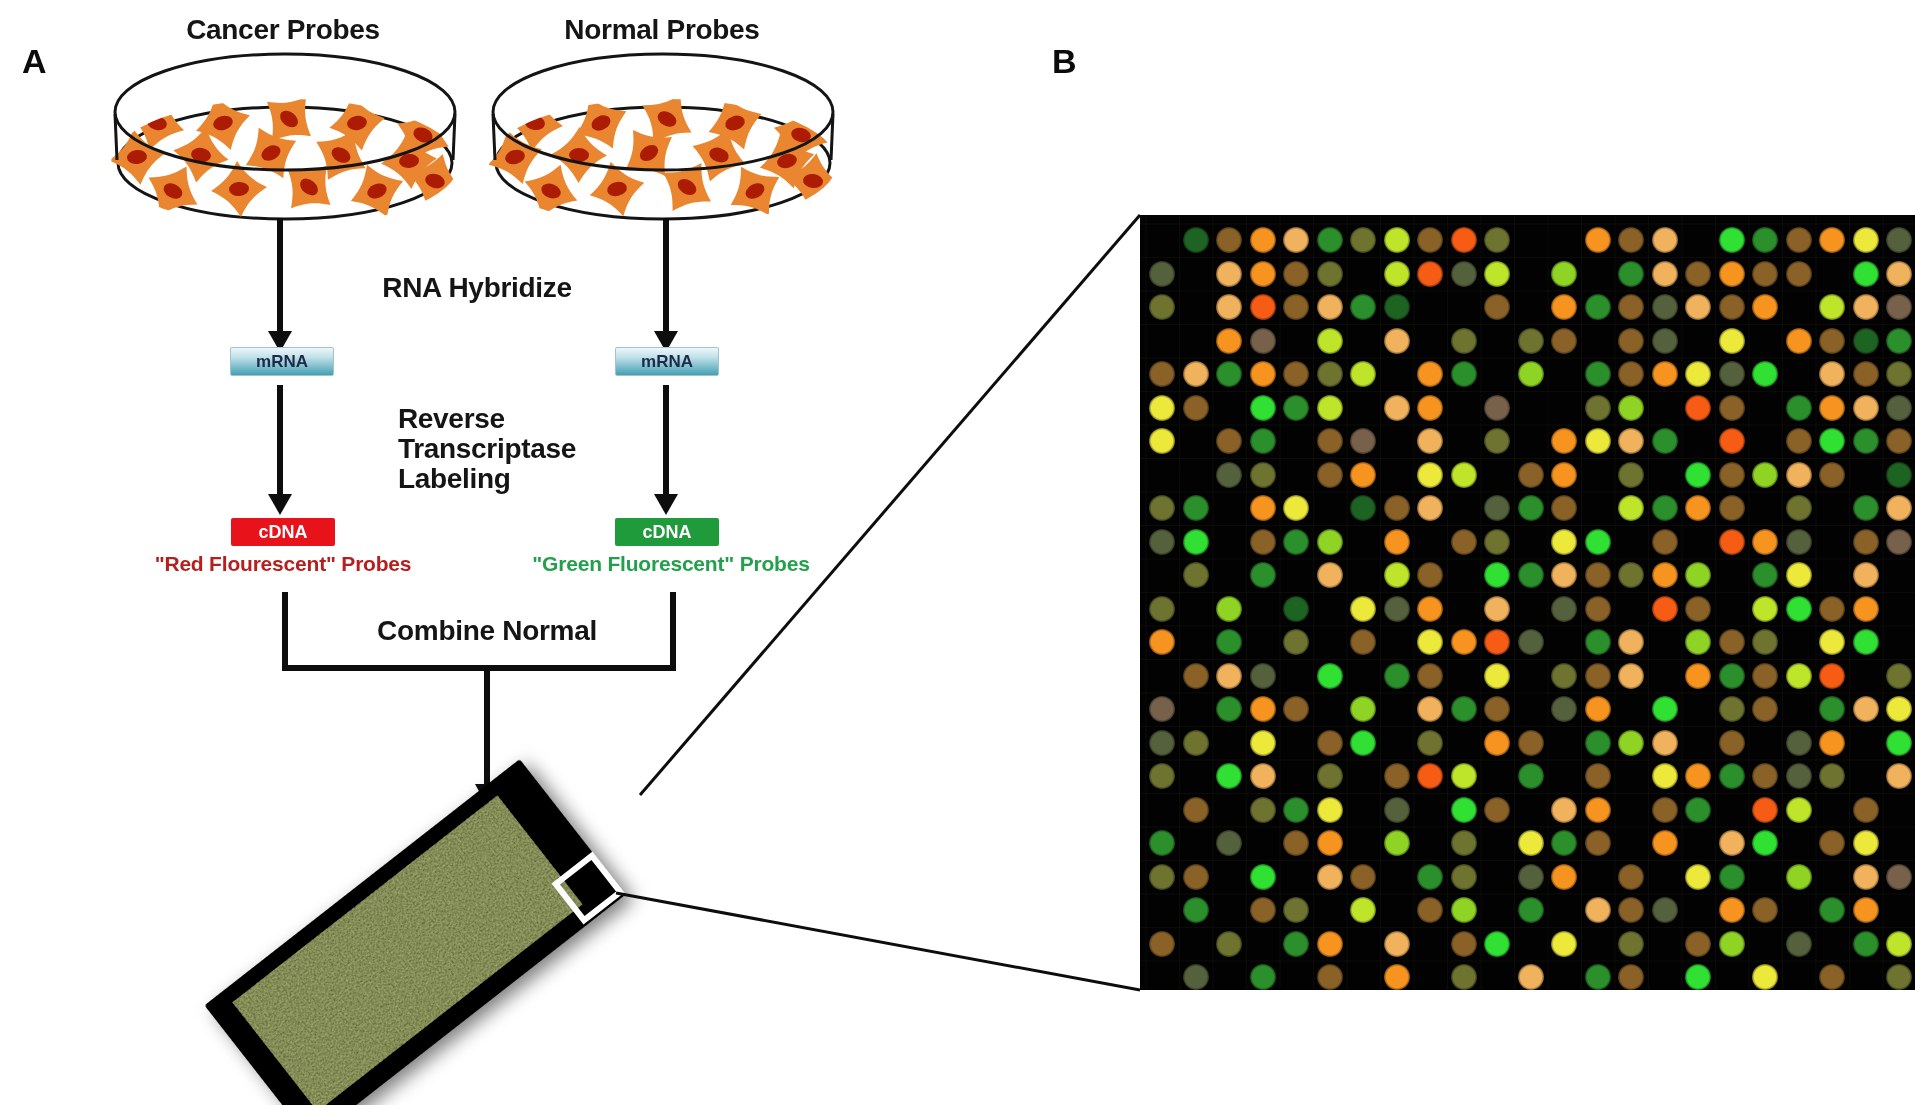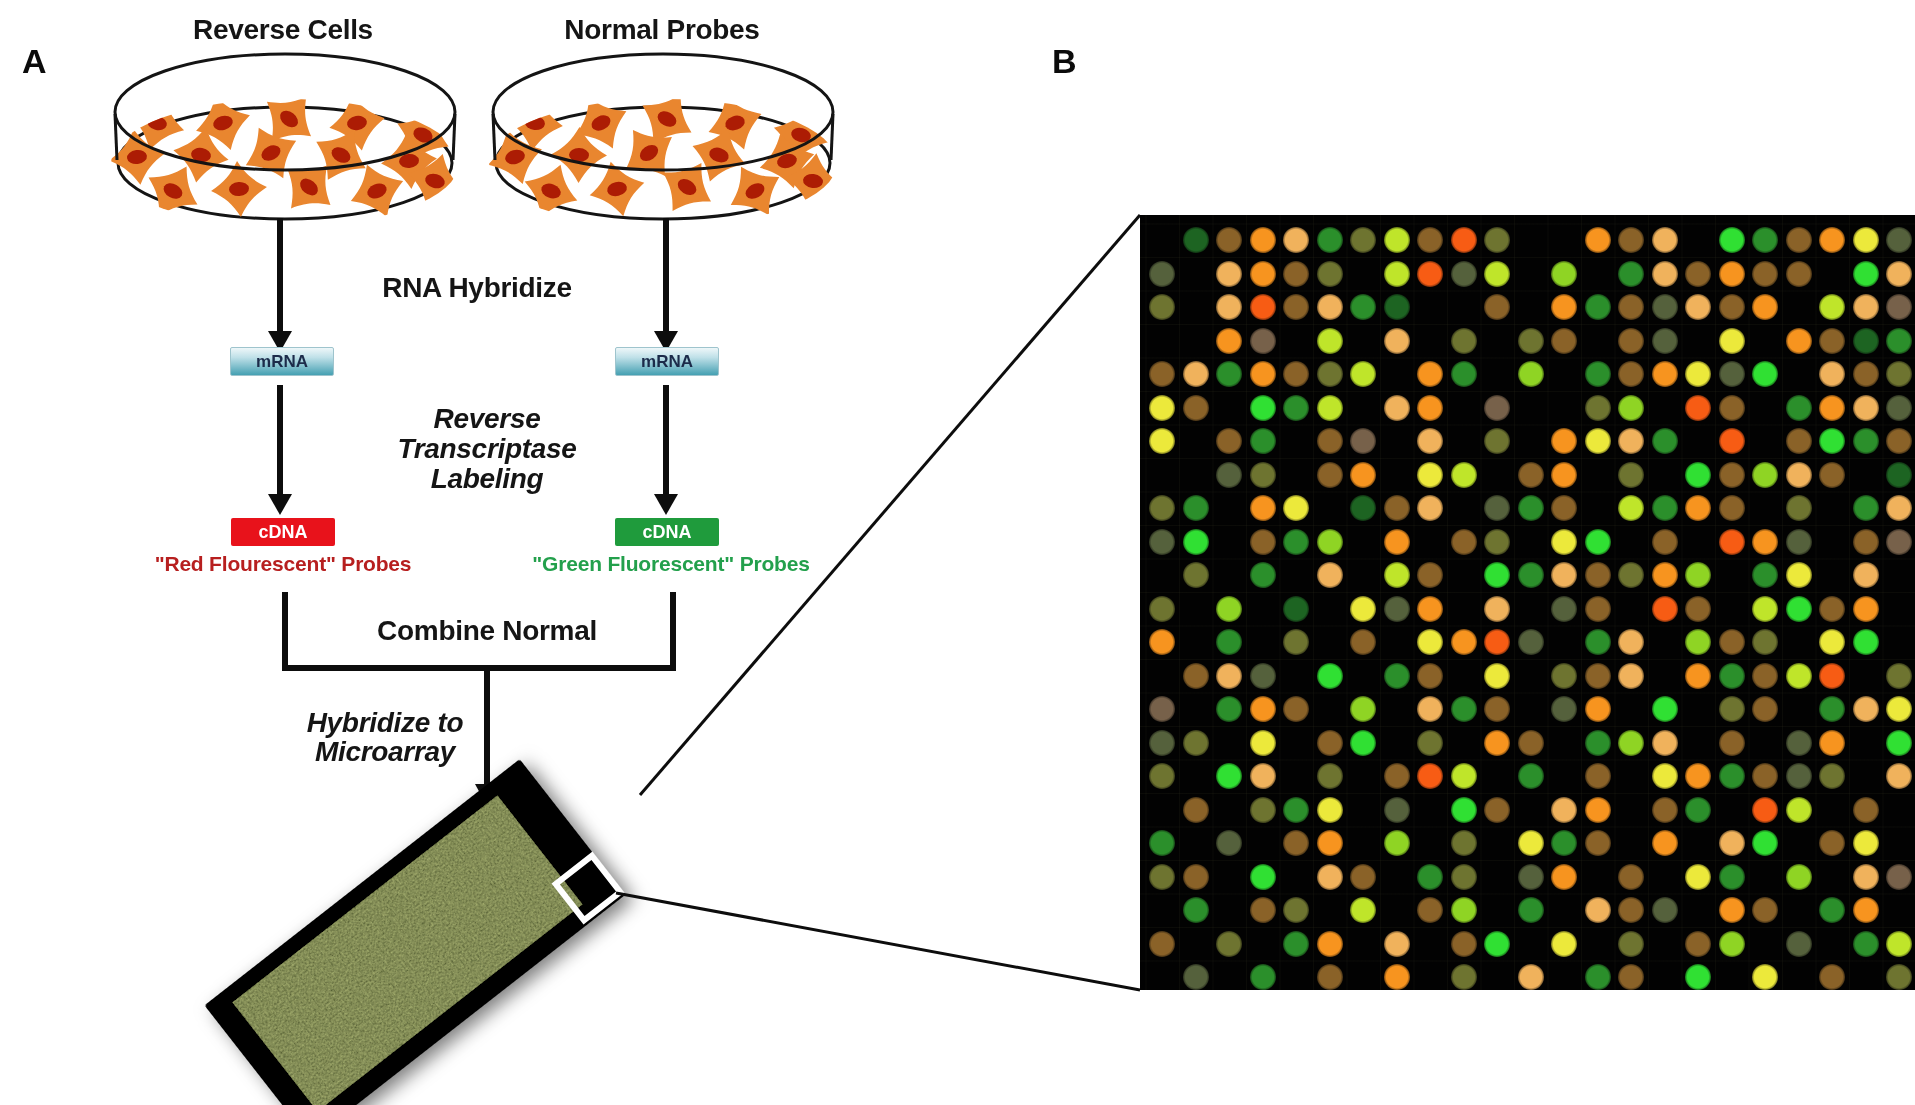--- a/index.html
+++ b/index.html
@@ -5,21 +5,21 @@
   html,body{margin:0;padding:0;background:#ffffff;}
   body{width:1915px;height:1105px;overflow:hidden;position:relative;
        font-family:"Liberation Sans",sans-serif;}
   .stage{position:absolute;inset:0;width:1915px;height:1105px;}
   svg.art{position:absolute;left:0;top:0;}
   .t{position:absolute;font-weight:bold;color:#151515;white-space:nowrap;
      transform:translateX(-50%);letter-spacing:-0.3px;}
   .panel-letter{font-size:34px;transform:none;color:#0b0b0b;}
   .dish-title{font-size:28px;top:14px;}
   .step{font-size:28px;}
-  .stack{text-align:center;line-height:30px;font-style:italic;}
+  .stack{line-height:30px;}
   .badge{position:absolute;display:flex;align-items:center;justify-content:center;
          font-weight:bold;border-radius:2px;}
   .mrna{width:102px;height:27px;font-size:17px;color:#1c2b4a;
         background:linear-gradient(#eef7f9 0%,#bfe0e8 35%,#45a0b2 100%);
         border:1px solid #9ec4cd;}
   .cdna{width:104px;height:28px;font-size:18px;color:#ffffff;}
   .probe{font-size:21px;letter-spacing:-0.2px;}
   #chip{position:absolute;left:1140px;top:215px;width:775px;height:775px;
         background-color:#020202;
         background-image:
@@ -146,37 +146,33 @@
       <rect x="-23" y="-23" width="46" height="46" fill="none" stroke="#ffffff" stroke-width="6"></rect>
     </g>
 
     <line x1="640" y1="795" x2="1140" y2="215" stroke="#0d0d0d" stroke-width="3"></line>
     <line x1="616" y1="893" x2="1140" y2="990" stroke="#0d0d0d" stroke-width="3"></line>
   </svg>
 
   <div class="t panel-letter" style="left:22px;top:42px;">A</div>
   <div class="t panel-letter" style="left:1052px;top:42px;">B</div>
 
-  <div class="t dish-title" style="left:283px;">Reverse Cells</div>
+  <div class="t dish-title" style="left:283px;">Cancer Probes</div>
   <div class="t dish-title" style="left:662px;">Normal Probes</div>
 
   <div class="t step" style="left:477px;top:272px;">RNA Hybridize</div>
 
   <div class="t step stack" style="left:487px;top:404px;">
     <div>Reverse</div>
     <div>Transcriptase</div>
     <div>Labeling</div>
   </div>
 
   <div class="t step" style="left:487px;top:615px;">Combine Normal</div>
 
-  <div class="t step stack" style="left:385px;top:708px;line-height:29px;">
-    <div>Hybridize to</div>
-    <div>Microarray</div>
-  </div>
 
   <div class="badge mrna" style="left:230px;top:347px;">mRNA</div>
   <div class="badge mrna" style="left:615px;top:347px;">mRNA</div>
 
   <div class="badge cdna" style="left:231px;top:518px;background:#E8121B;">cDNA</div>
   <div class="badge cdna" style="left:615px;top:518px;background:#1F9B3C;">cDNA</div>
 
   <div class="t probe" style="left:283px;top:552px;color:#B71F1F;">"Red Flourescent" Probes</div>
   <div class="t probe" style="left:671px;top:552px;color:#23A04C;">"Green Fluorescent" Probes</div>
 

